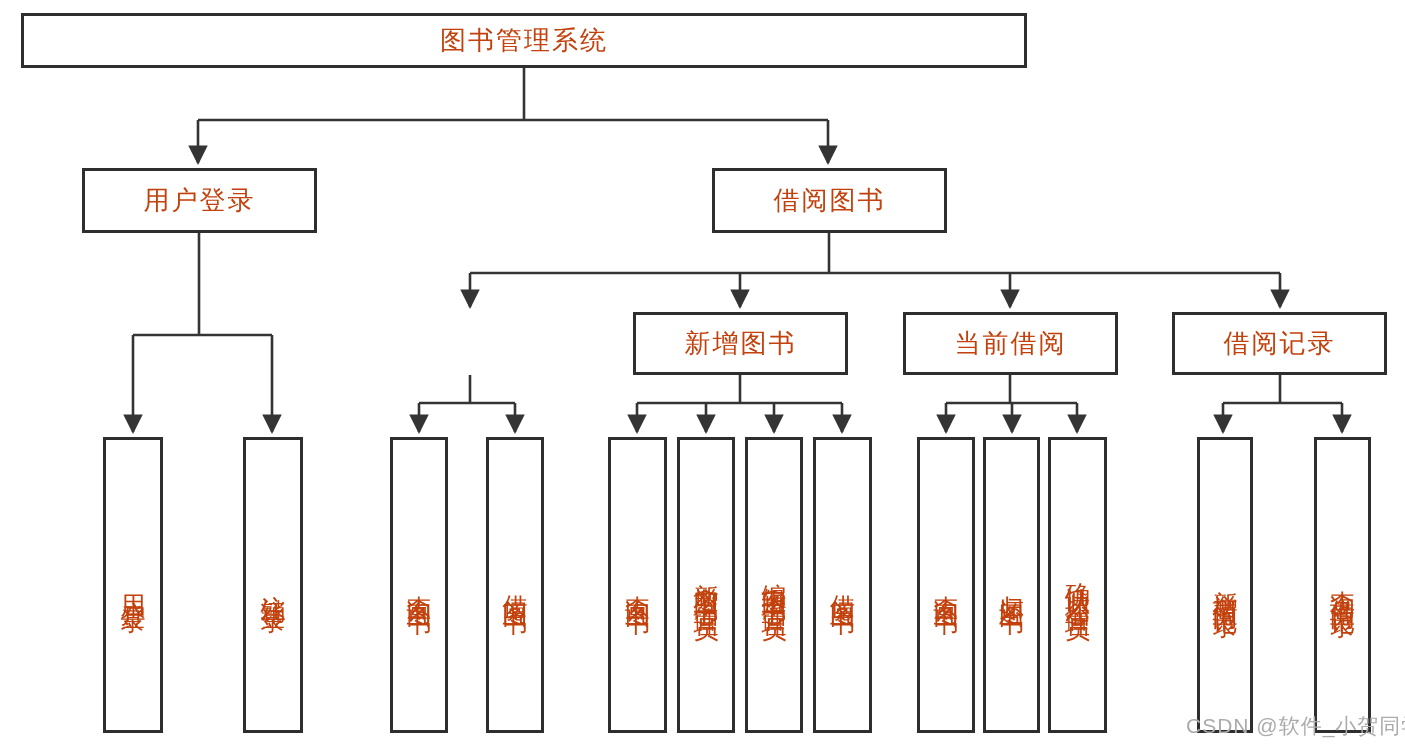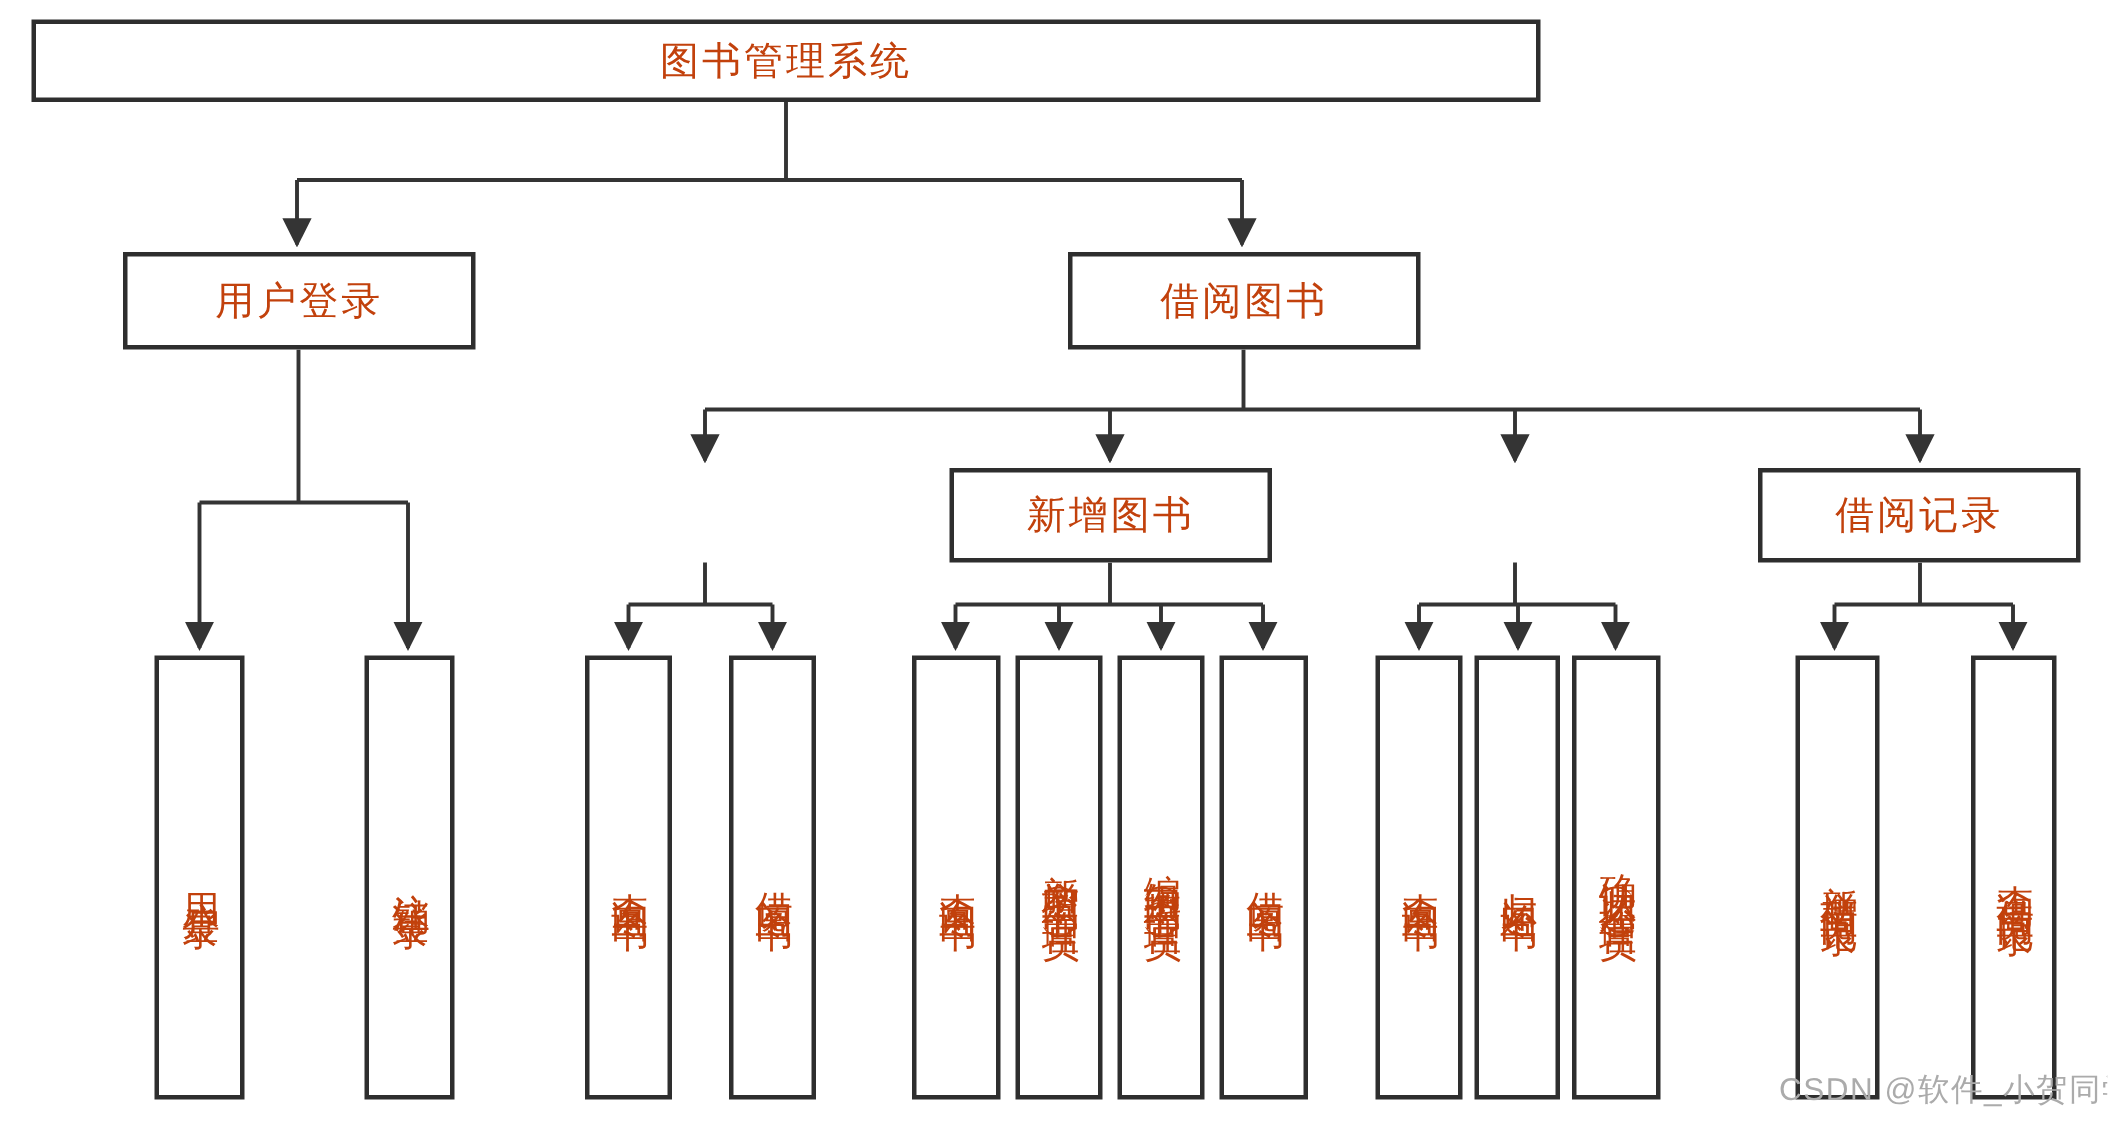--- a/index.html
+++ b/index.html
@@ -113,20 +113,21 @@
     <path class="conn" d="M1223 403 V432" marker-end="url(#arrow)"></path>
     <path class="conn" d="M1342 403 V432" marker-end="url(#arrow)"></path>
   </svg>
 
   <div class="node hbox root">图书管理系统</div>
 
   <div class="node hbox l2" style="left:82px;">用户登录</div>
   <div class="node hbox l2" style="left:712px;">借阅图书</div>
 
   <div class="node hbox l3" style="left:633px;">新增图书</div>
+  <div class="node hbox l3" style="left:903px;">当前借阅</div>
   <div class="node hbox l3" style="left:1172px;">借阅记录</div>
 
   <div class="node vbox" style="left:103px;width:60px;">用户登录</div>
   <div class="node vbox" style="left:243px;width:60px;">注销登录</div>
 
   <div class="node vbox" style="left:390px;width:58px;">查询图书</div>
   <div class="node vbox" style="left:486px;width:58px;">借阅图书</div>
 
   <div class="node vbox" style="left:608px;width:59px;">查询图书</div>
   <div class="node vbox" style="left:677px;width:58px;">新增图书（管理员）</div>

